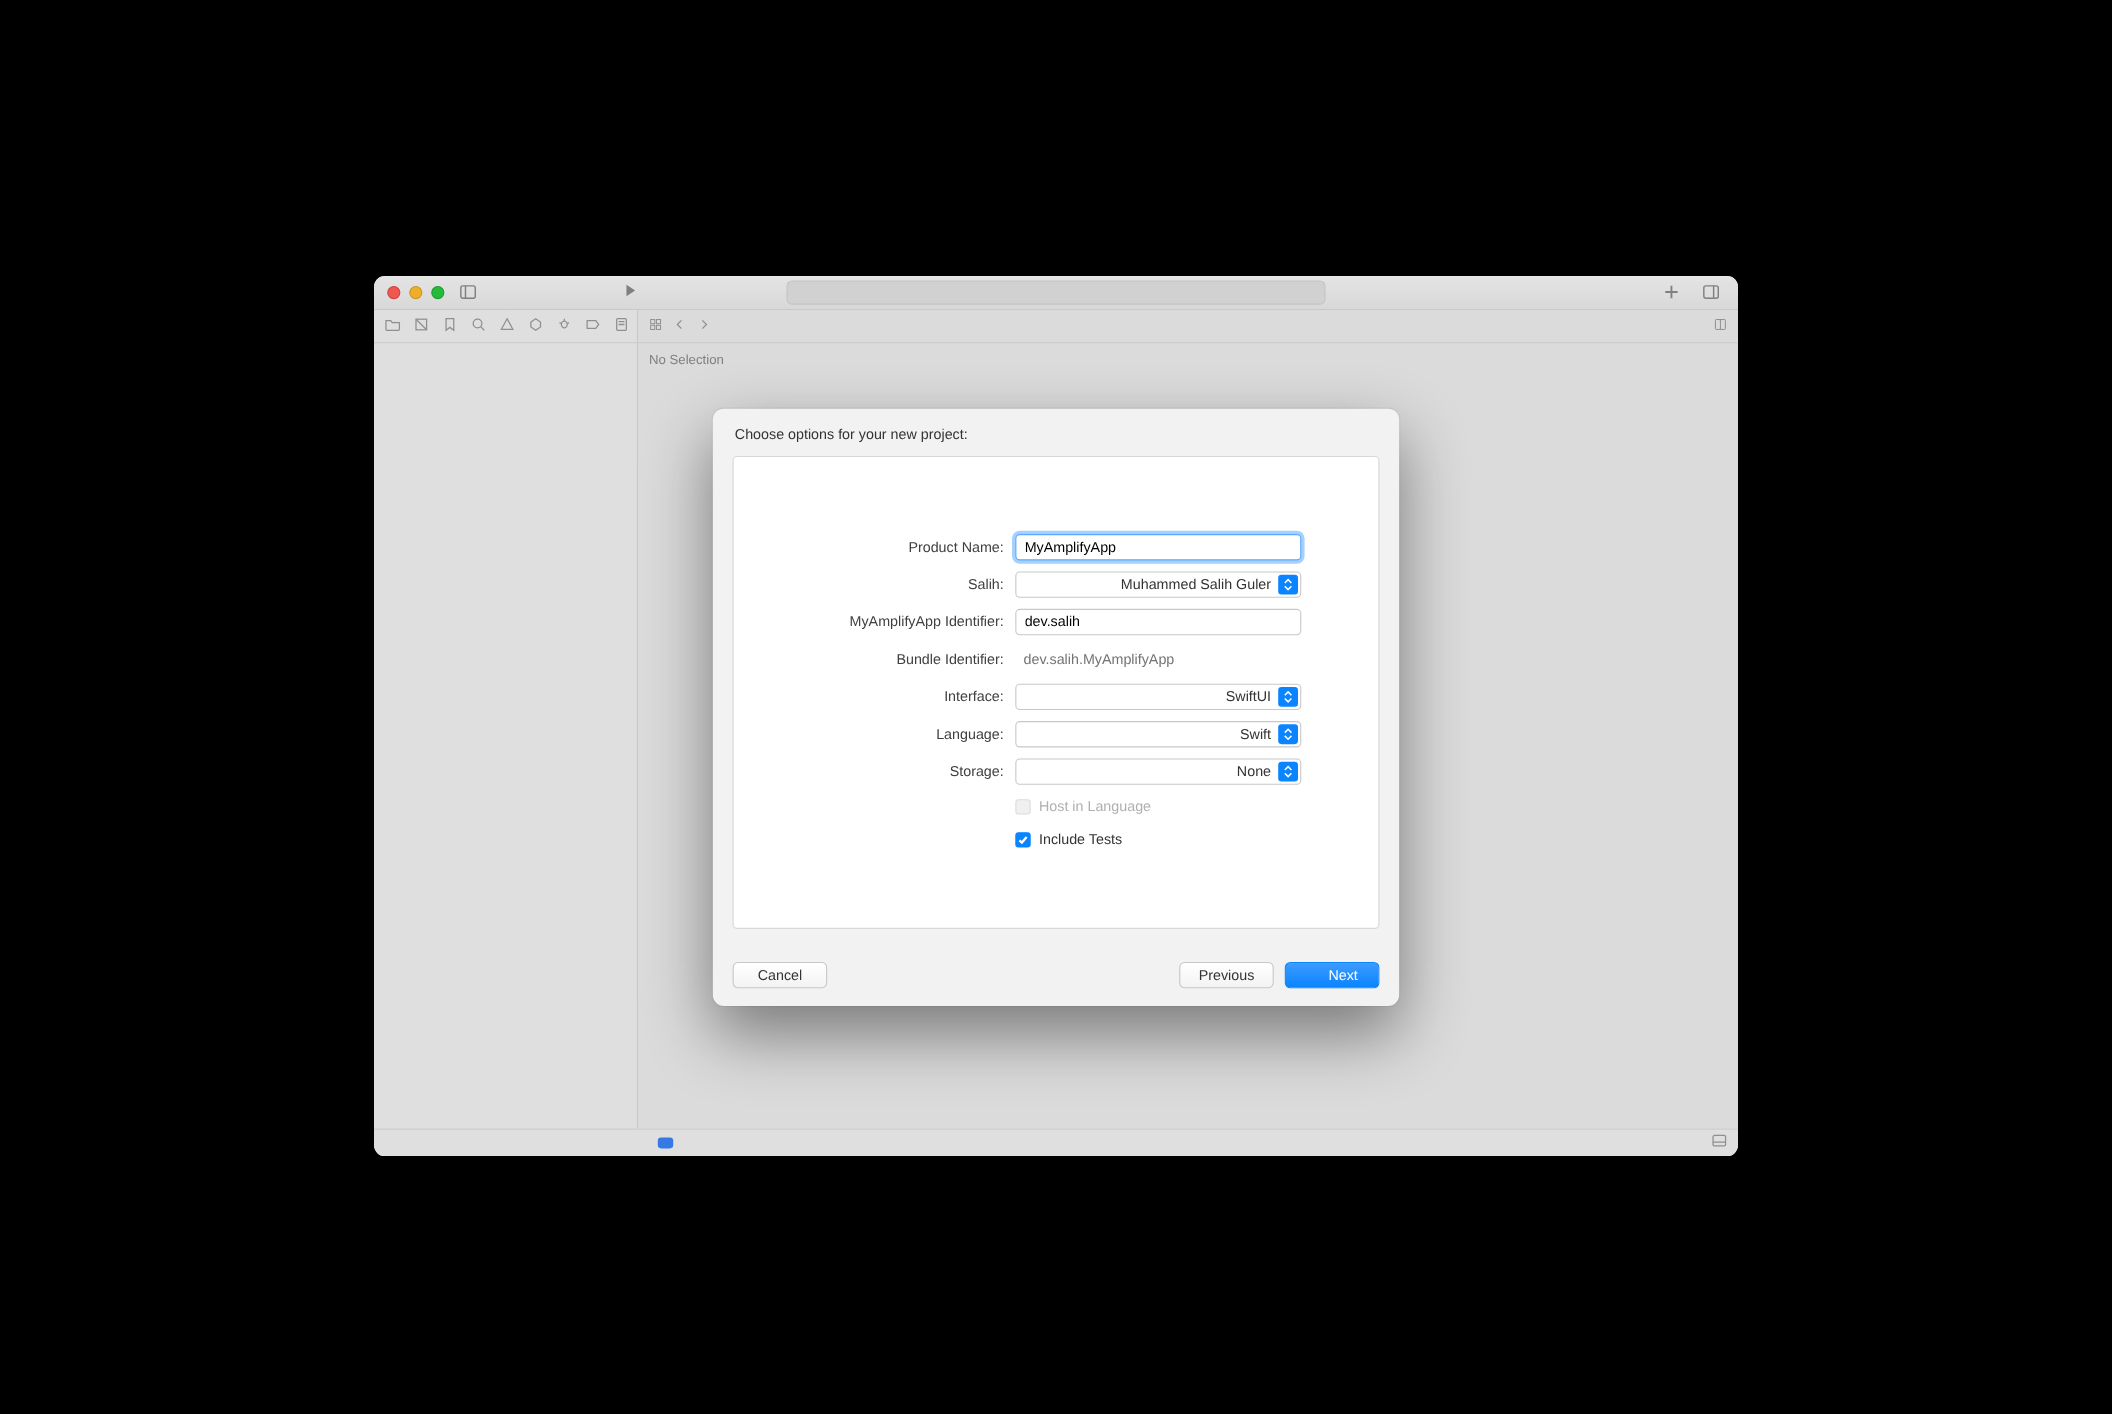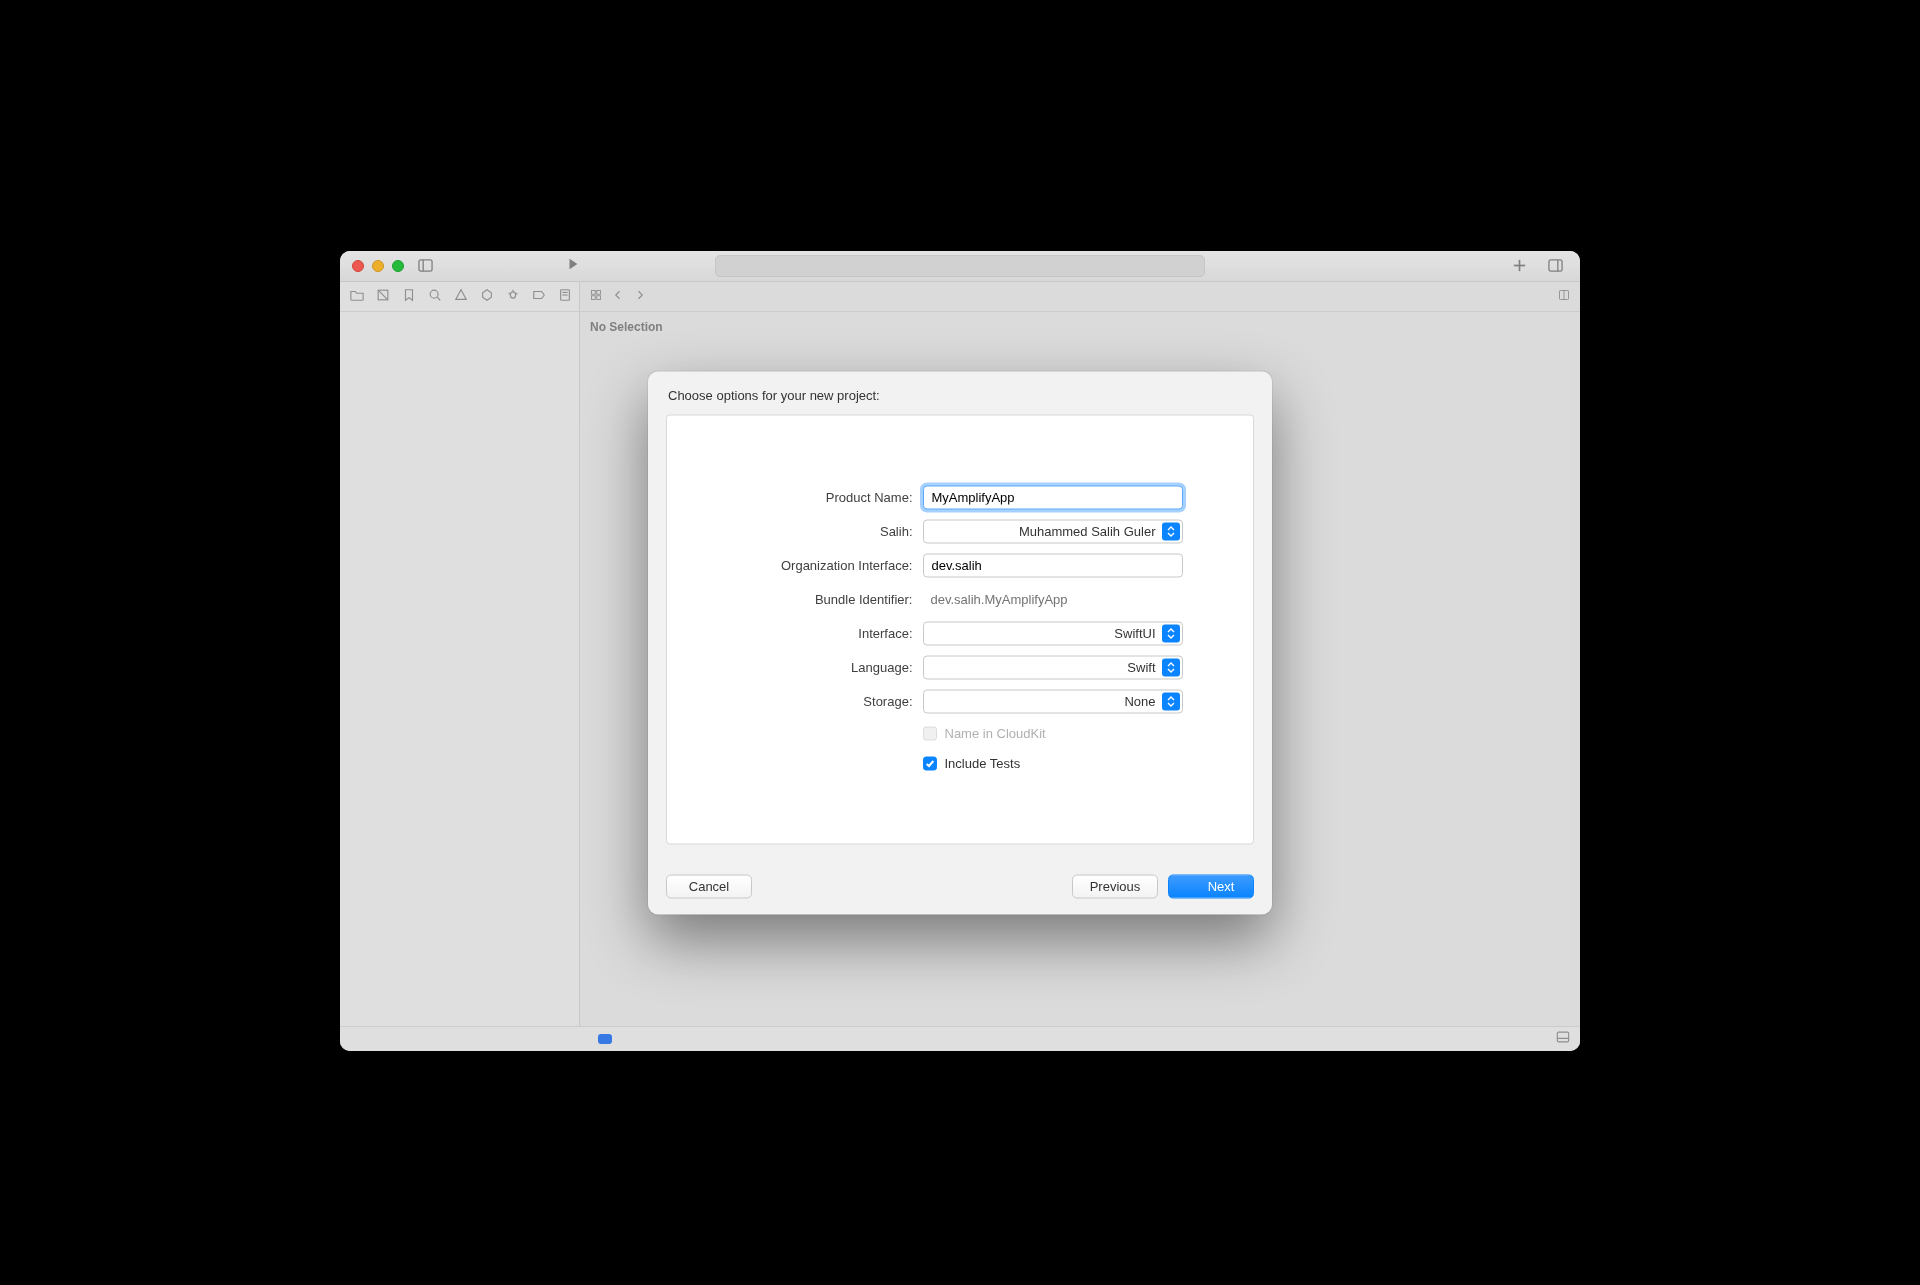--- a/index.html
+++ b/index.html
@@ -20,21 +20,20 @@
     position: relative;
   }
   .xcode-window {
     position: absolute;
     left: 50px; top: 33px;
     width: 1240px; height: 800px;
     background: #ececec;
     border-radius: 10px;
     overflow: hidden;
     box-shadow: 0 20px 60px rgba(0,0,0,0.5);
-    font-weight: bold;
   }
   
   .dim {
     position: absolute; inset: 0;
     background: rgba(0,0,0,0.07);
     pointer-events: none;
   }
   .titlebar {
     height: 31px;
     background: linear-gradient(#f6f6f6,#e9e9e9);
@@ -370,21 +369,21 @@
           <div class="caret">
             <svg viewBox="0 0 8 6">
                 <path d="M1 4.5 L4 1.5 L7 4.5" stroke="#fff" stroke-width="1.4" fill="none"></path>
               </svg>
             <svg viewBox="0 0 8 6">
                 <path d="M1 1.5 L4 4.5 L7 1.5" stroke="#fff" stroke-width="1.4" fill="none"></path>
               </svg>
           </div>
         </div>
 
-        <label>Organization Interface:</label>
+        <label>MyAmplifyApp Identifier:</label>
         <div class="textfield">
           <input type="text" value="dev.salih" style="">
         </div>
 
         <label>Bundle Identifier:</label>
         <div class="readonly">dev.salih.MyAmplifyApp</div>
 
         <label>Interface:</label>
         <div class="selectfield">
           <span>SwiftUI</span>
@@ -419,21 +418,21 @@
                 <path d="M1 4.5 L4 1.5 L7 4.5" stroke="#fff" stroke-width="1.4" fill="none"></path>
               </svg>
             <svg viewBox="0 0 8 6">
                 <path d="M1 1.5 L4 4.5 L7 1.5" stroke="#fff" stroke-width="1.4" fill="none"></path>
               </svg>
           </div>
         </div>
 
         <div class="checkrow disabled">
           <div class="checkbox disabled"></div>
-          <span>Name in CloudKit</span>
+          <span>Host in Language</span>
         </div>
 
         <div class="checkrow" style="grid-column:2/3">
           <div class="checkbox checked">
             <svg viewBox="0 0 12 12">
                 <path d="M2 6.5 L4.8 9 L10 3"></path>
               </svg>
           </div>
           <span>Include Tests</span>
         </div>

